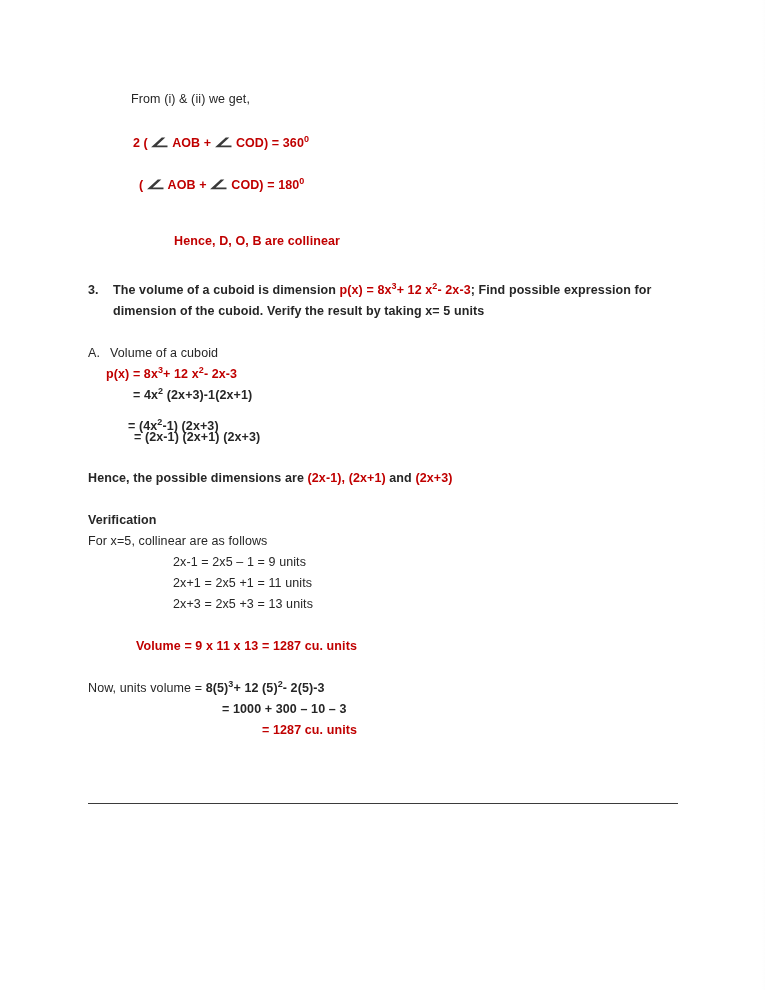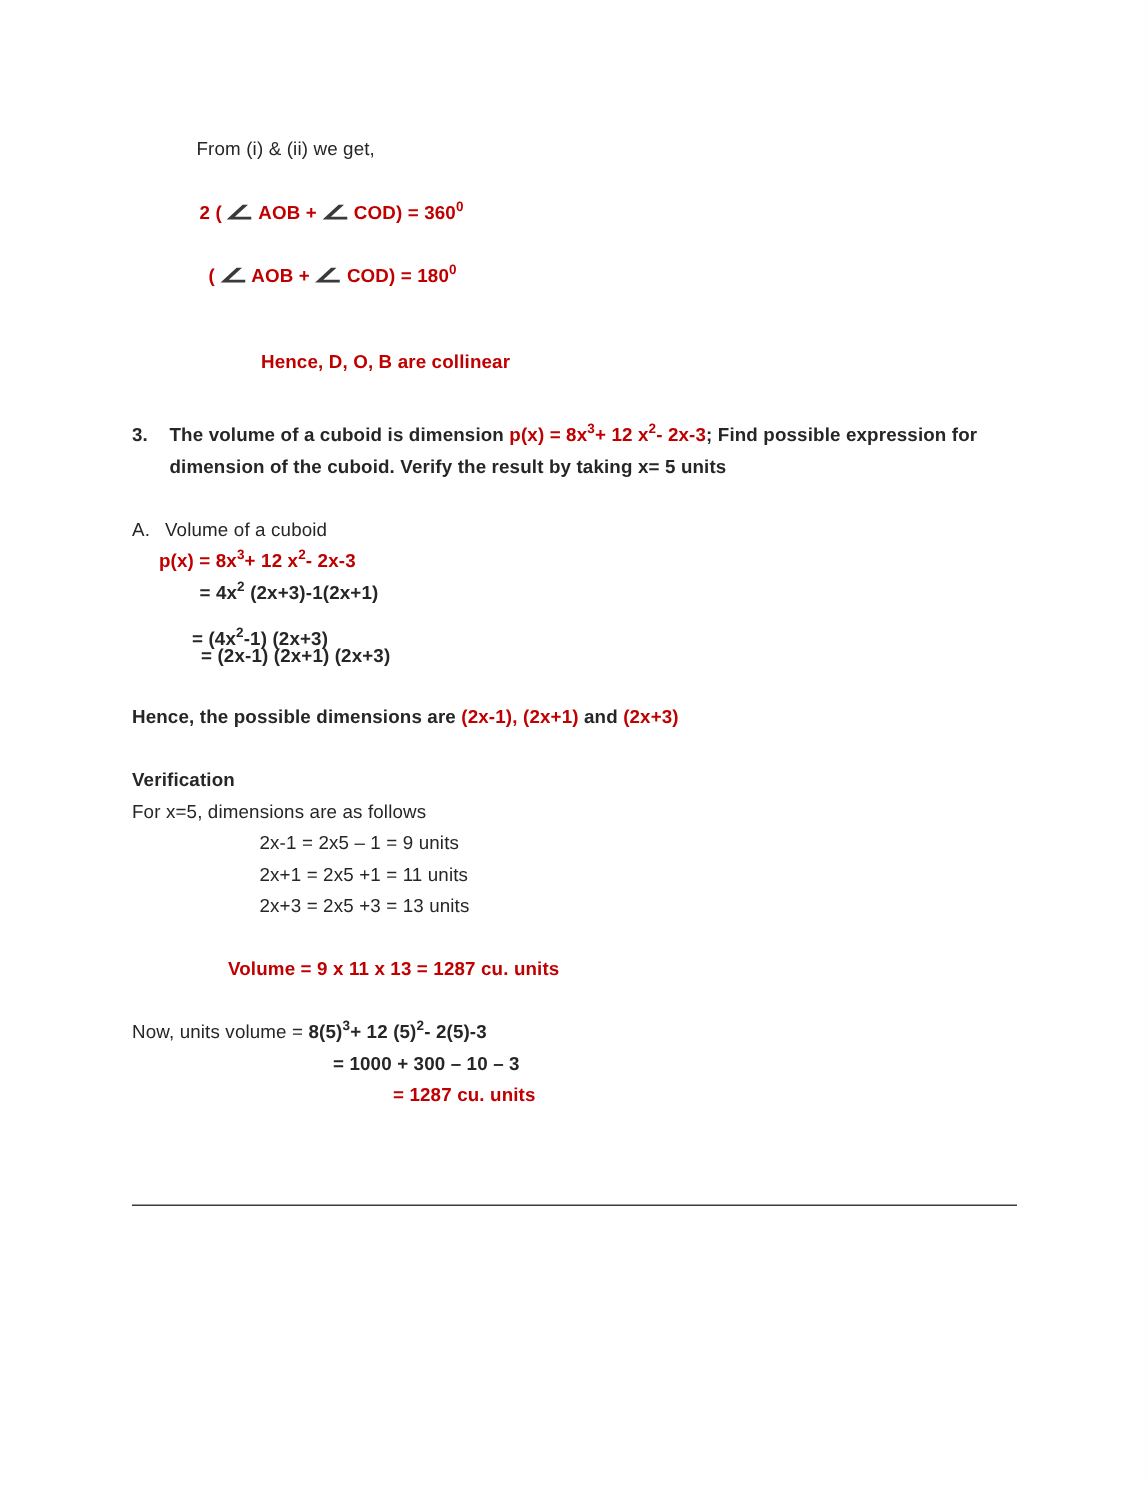--- a/index.html
+++ b/index.html
@@ -112,29 +112,29 @@
   </div>
 
   <div class="blk ln bold" style="left:134px; top:431px;">= (2x-1) (2x+1) (2x+3)</div>
 
   <div class="blk ln bold" style="left:88px; top:472px;">
     <span>Hence, the possible dimensions are  </span><span class="red">(2x-1),</span><span>  </span><span class="red">(2x+1)</span><span> and </span><span class="red">(2x+3)</span>
   </div>
 
   <div class="blk ln bold" style="left:88px; top:514px;">Verification</div>
 
-  <div class="blk ln reg" style="left:88px; top:535px;">For x=5, dimensions are as follows</div>
+  <div class="blk ln reg" style="left:88px; top:535px;">For x=5, collinear are as follows</div>
 
   <div class="blk ln reg" style="left:173px; top:556px;">2x-1 = 2x5 – 1 = 9 units</div>
 
   <div class="blk ln reg" style="left:173px; top:577px;">2x+1 = 2x5 +1 = 11 units</div>
 
   <div class="blk ln reg" style="left:173px; top:598px;">2x+3 = 2x5 +3 = 13 units</div>
 
-  <div class="blk ln bold red" style="left:152px; top:640px;text-align:center;">Volume = 9 x 11 x 13 = 1287 cu. units</div>
+  <div class="blk ln bold red" style="left:136px; top:640px;text-align:center;">Volume = 9 x 11 x 13 = 1287 cu. units</div>
 
   <div class="blk ln" style="left:88px; top:682px;">
     <span class="reg">Now, units volume = </span><span class="bold"><span> 8(5)</span><sup>3</sup><span>+ 12 (5)</span><sup>2</sup><span>- 2(5)-3</span></span>
   </div>
 
   <div class="blk ln bold" style="left:222px; top:703px;">= 1000 + 300 – 10 – 3</div>
 
   <div class="blk ln bold red" style="left:222px; top:724px;margin-left:40px;">= 1287 cu. units</div>
 
   <div class="rule"></div>

